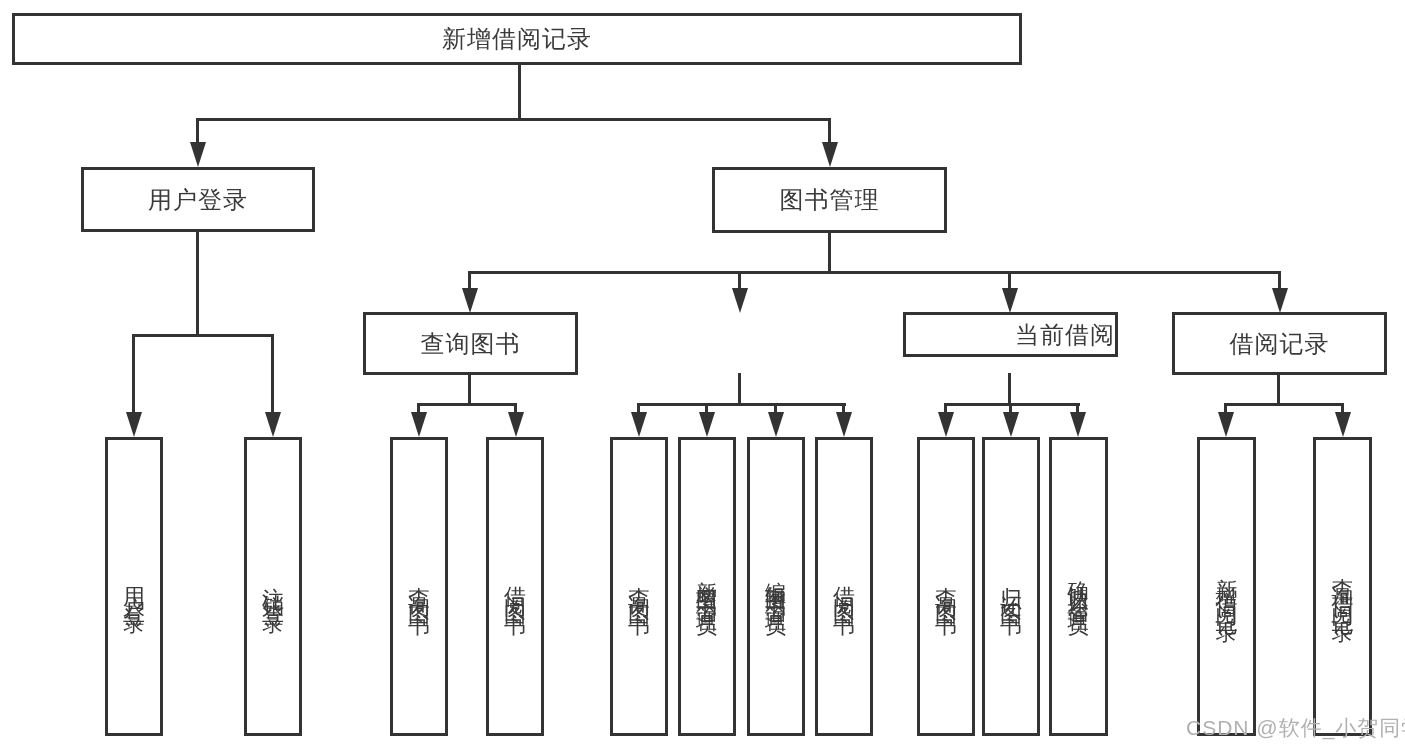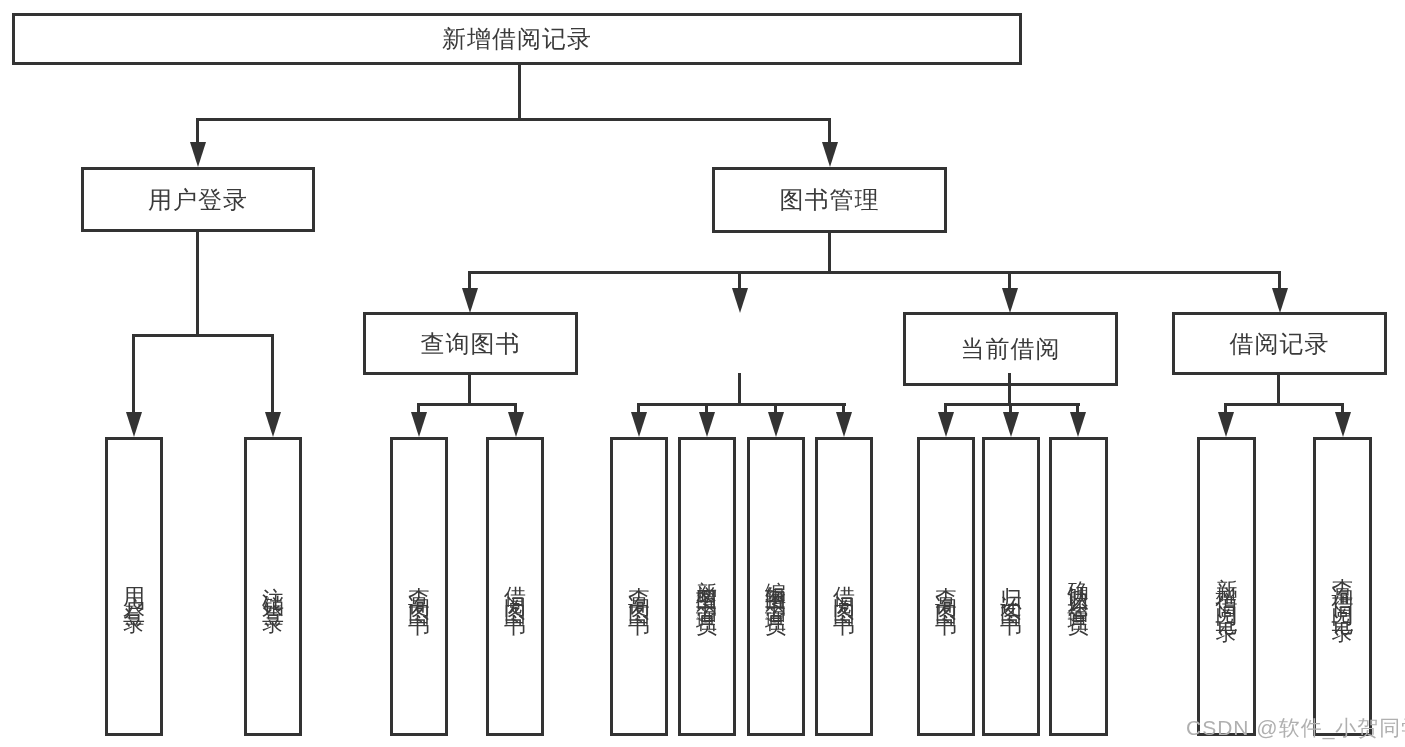--- a/index.html
+++ b/index.html
@@ -71,21 +71,21 @@
   <div class="vline" style="left:738px;top:271px;height:20px;"></div>
   <div class="arrow" style="left:732px;top:288px;"></div>
   <div class="vline" style="left:1008px;top:271px;height:20px;"></div>
   <div class="arrow" style="left:1002px;top:288px;"></div>
   <div class="vline" style="left:1278px;top:271px;height:20px;"></div>
   <div class="arrow" style="left:1272px;top:288px;"></div>
 
   <div class="box" style="left:363px;top:312px;width:215px;height:63px;">
     <span class="hlabel">查询图书</span>
   </div>
-  <div class="box" style="left:903px;top:312px;width:215px;height:74px;">
+  <div class="box" style="left:903px;top:312px;width:215px;height:45px;justify-content:flex-end;">
     <span class="hlabel">当前借阅</span>
   </div>
   <div class="box" style="left:1172px;top:312px;width:215px;height:63px;">
     <span class="hlabel">借阅记录</span>
   </div>
 
   <div class="vline" style="left:468px;top:373px;height:33px;"></div>
   <div class="hline" style="left:417px;top:403px;width:100px;"></div>
   <div class="vline" style="left:417px;top:403px;height:14px;"></div>
   <div class="arrow" style="left:411px;top:412px;"></div>

